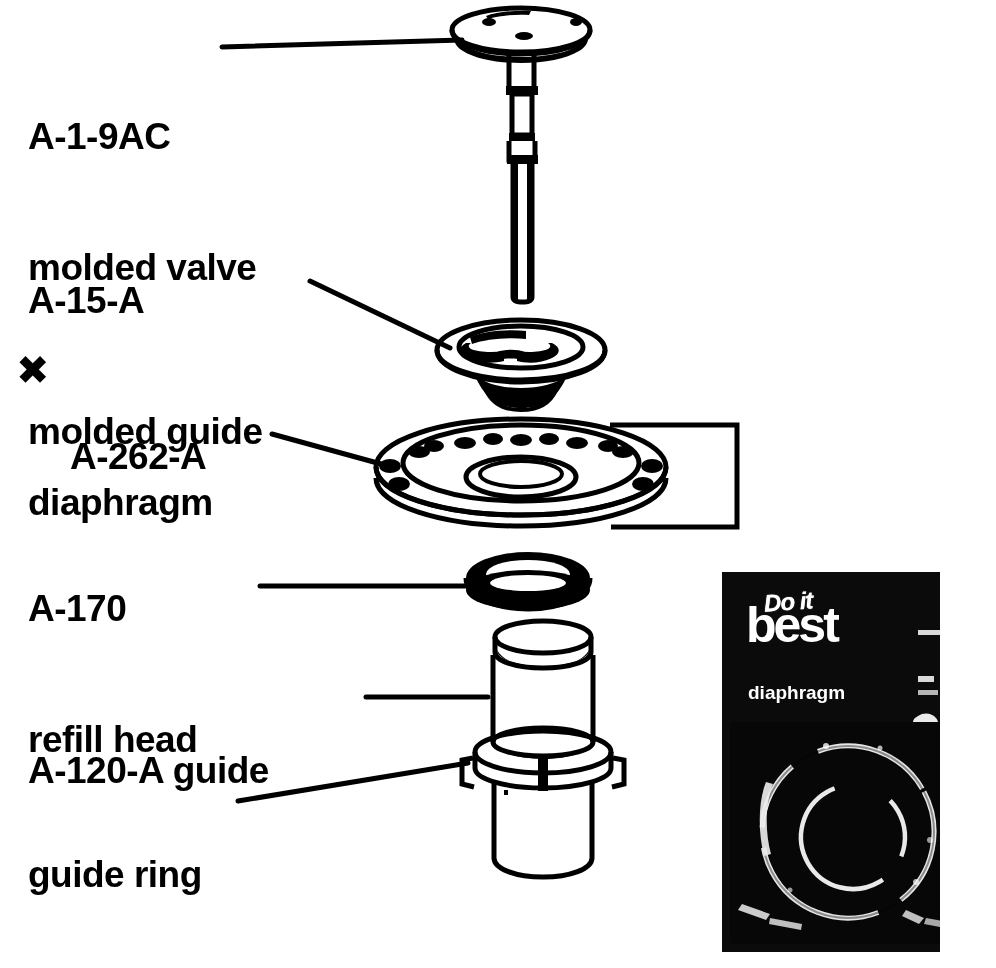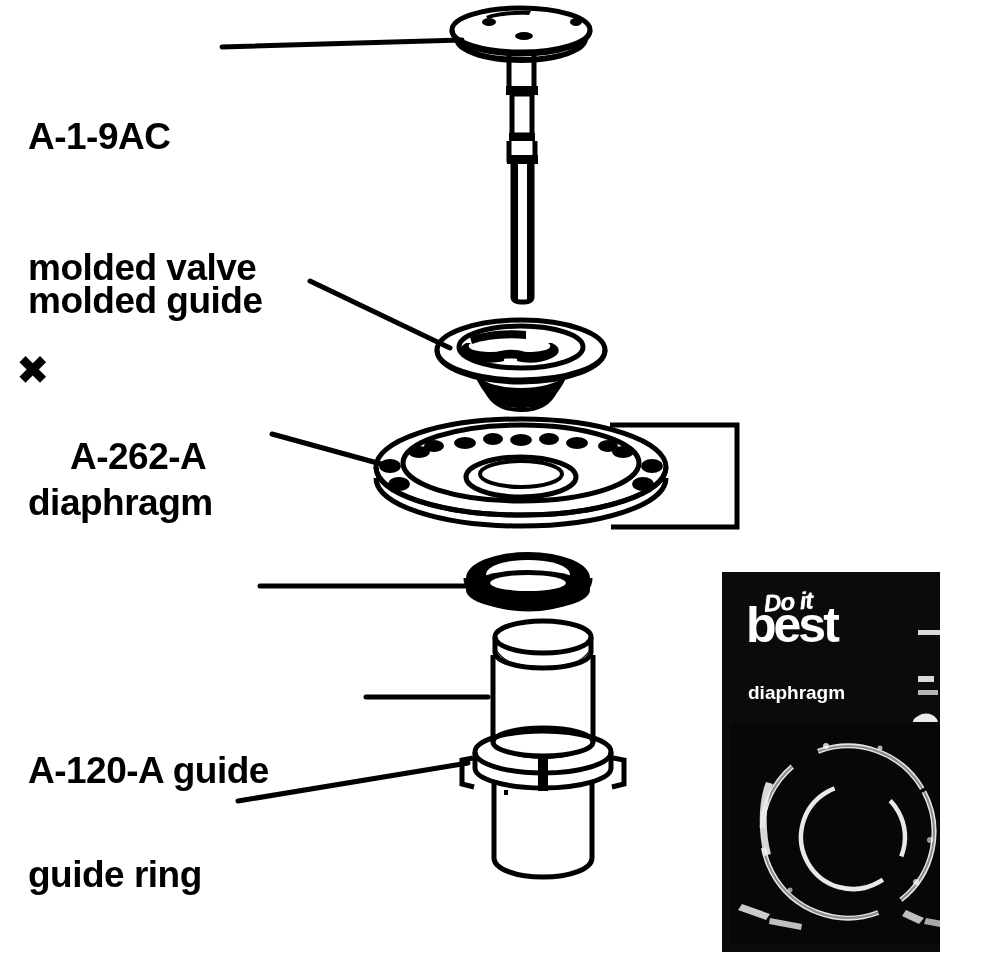--- a/index.html
+++ b/index.html
@@ -211,31 +211,36 @@
       <path class="st-thin" d="M506,790 C506,790 506,793 506,795"></path>
     </g>
   </svg>
 
   <div class="label" style="left:28px; top:28px;">
     <span class="ln">A-1-9AC</span>
     <span class="ln">molded valve</span>
   </div>
 
   <div class="label" style="left:28px; top:192px;">
+    <span class="ln">A-15-A</span>
     <span class="ln">molded guide</span>
   </div>
 
   <div class="marker" style="left:16px; top:350px;">✖</div>
   <div class="label" style="left:70px; top:348px;">
     <span class="ln">A-262-A</span>
   </div>
   <div class="label" style="left:28px; top:394px;">
     <span class="ln">diaphragm</span>
   </div>
 
+  <div class="label" style="left:28px; top:500px;">
+    <span class="ln">A-170</span>
+    <span class="ln">refill head</span>
+  </div>
 
   <div class="label" style="left:28px; top:662px;">
     <span class="ln">A-120-A guide</span>
   </div>
 
   <div class="label" style="left:28px; top:766px;">
     <span class="ln">guide ring</span>
   </div>
 
   <div class="pkg" style="left:722px; top:572px; width:266px; height:380px;">

